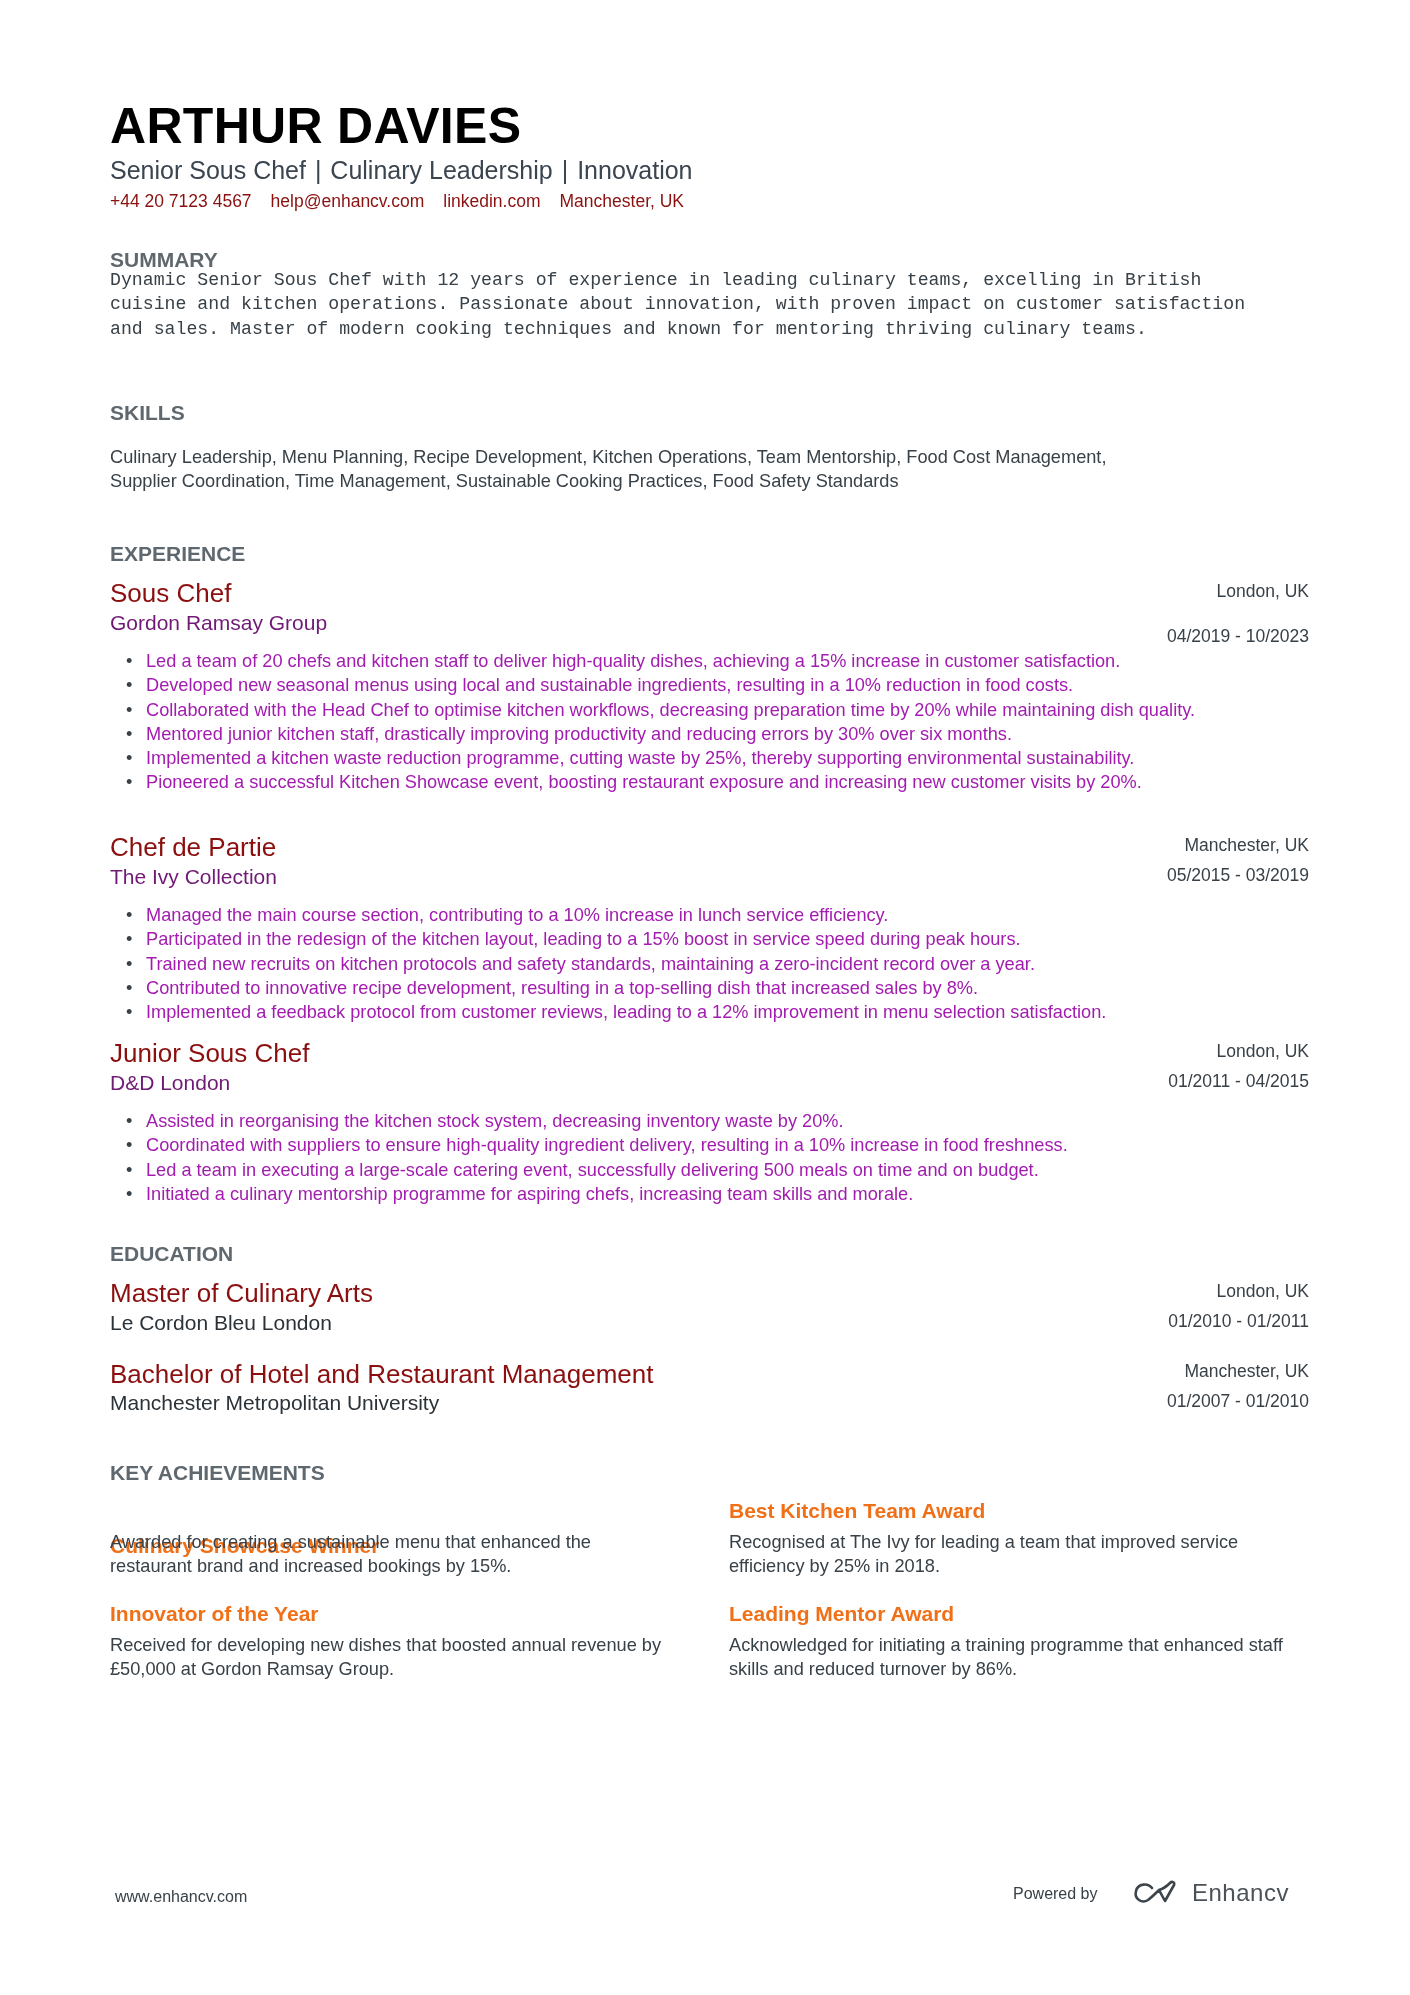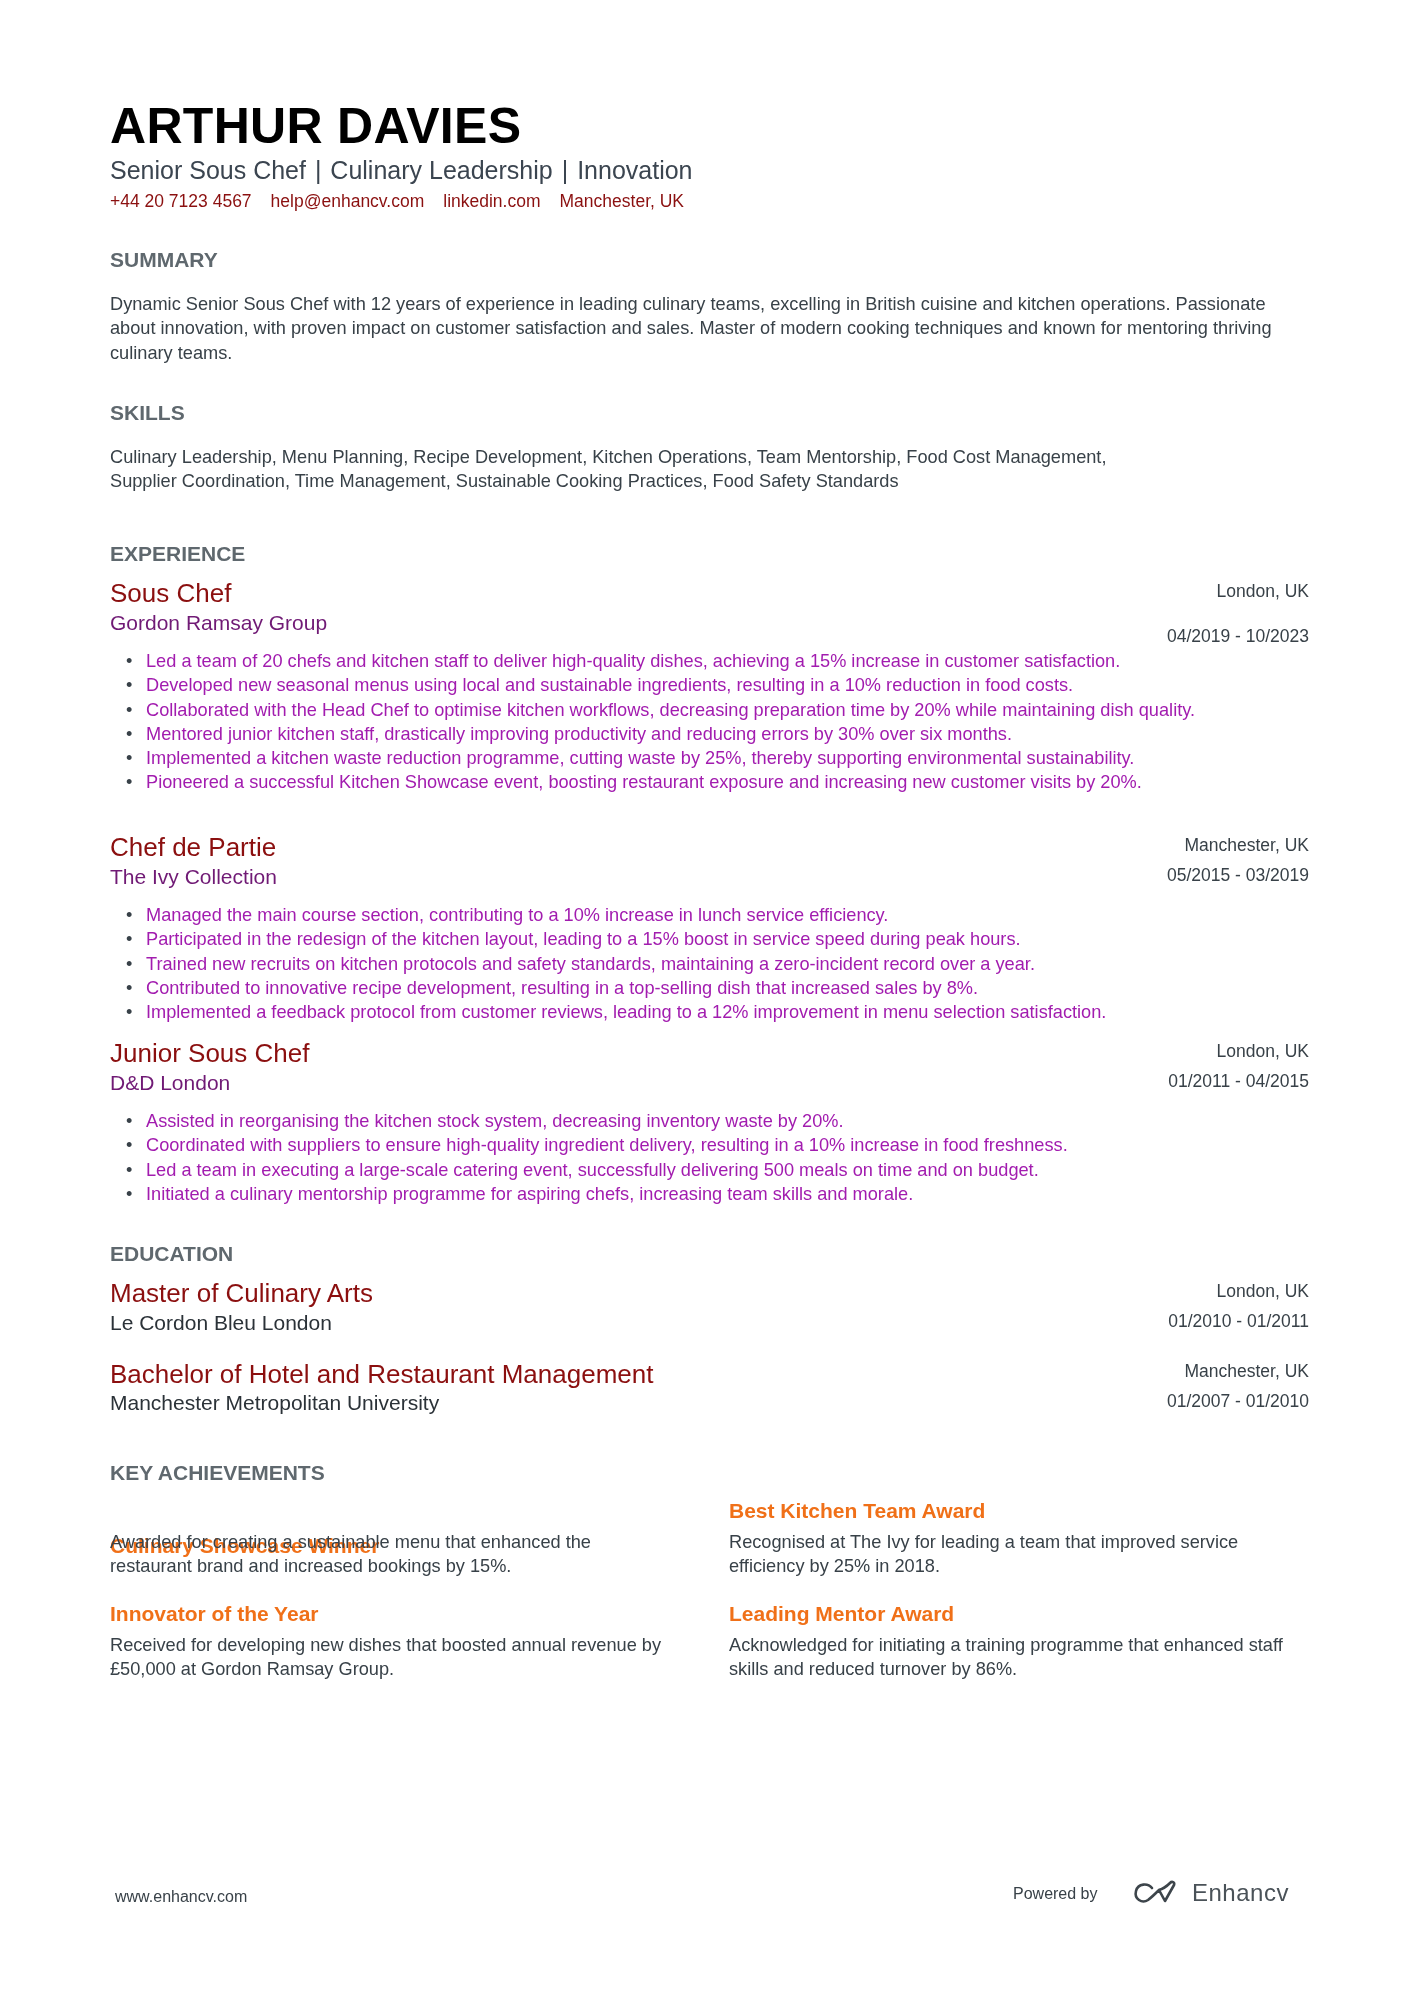--- a/index.html
+++ b/index.html
@@ -42,21 +42,21 @@
     <span>Innovation</span>
   </div>
   <div class="abs contacts">
     <span>+44 20 7123 4567</span>
     <span>help@enhancv.com</span>
     <span>linkedin.com</span>
     <span>Manchester, UK</span>
   </div>
 
   <div class="abs sec-h" style="top:247px;">SUMMARY</div>
-  <div class="abs para" style="top:292px; width:1170px;">Dynamic Senior Sous Chef with 12 years of experience in leading culinary teams, excelling in British cuisine and kitchen operations. Passionate about innovation, with proven impact on customer satisfaction and sales. Master of modern cooking techniques and known for mentoring thriving culinary teams.</div>
+  <div class="abs para" style="top:268px; width:1170px;font-family:Liberation Mono, monospace;">Dynamic Senior Sous Chef with 12 years of experience in leading culinary teams, excelling in British cuisine and kitchen operations. Passionate about innovation, with proven impact on customer satisfaction and sales. Master of modern cooking techniques and known for mentoring thriving culinary teams.</div>
 
   <div class="abs sec-h" style="top:400px;">SKILLS</div>
   <div class="abs para" style="top:445px; white-space:nowrap;">Culinary Leadership, Menu Planning, Recipe Development, Kitchen Operations, Team Mentorship, Food Cost Management,</div>
   <div class="abs para" style="top:469px; white-space:nowrap;">Supplier Coordination, Time Management, Sustainable Cooking Practices, Food Safety Standards</div>
 
   <div class="abs sec-h" style="top:541px;">EXPERIENCE</div>
 
   <div class="abs role" style="top:578px;">Sous Chef</div>
   <div class="abs company" style="top:610px;">Gordon Ramsay Group</div>
   <div class="abs right" style="top:580px;">London, UK</div>

